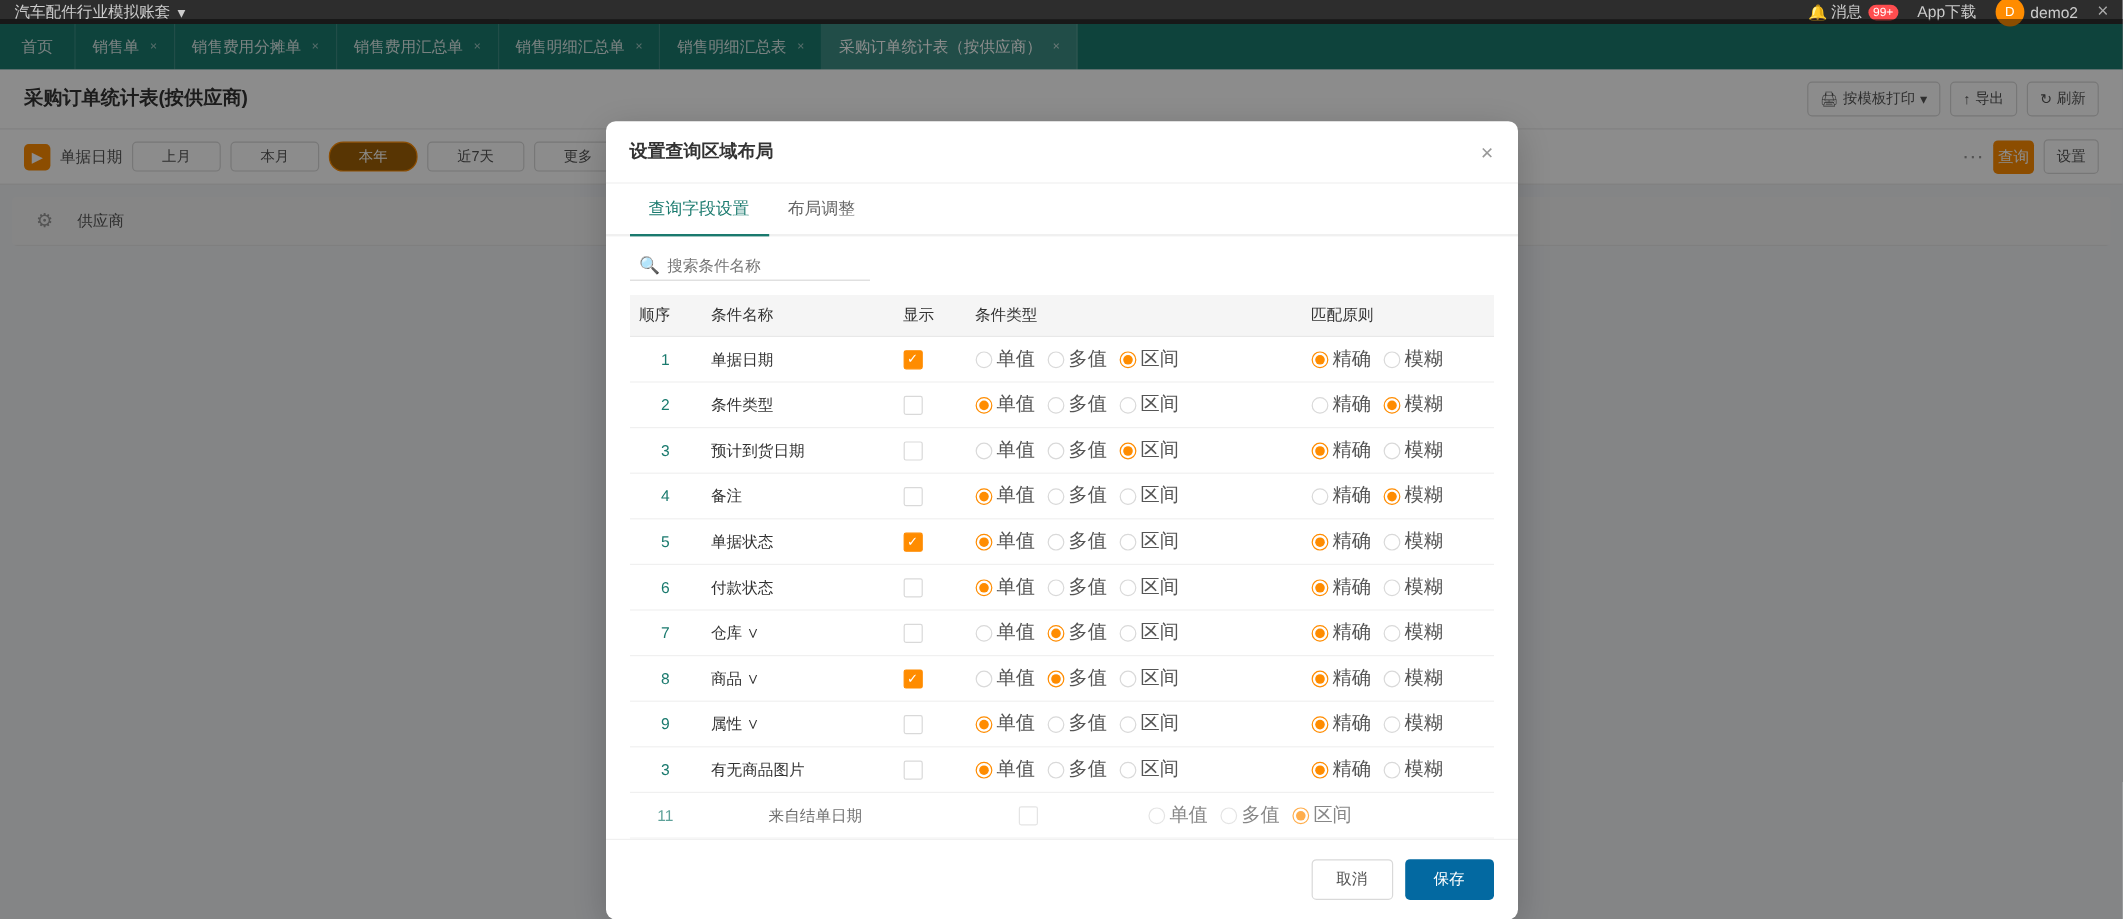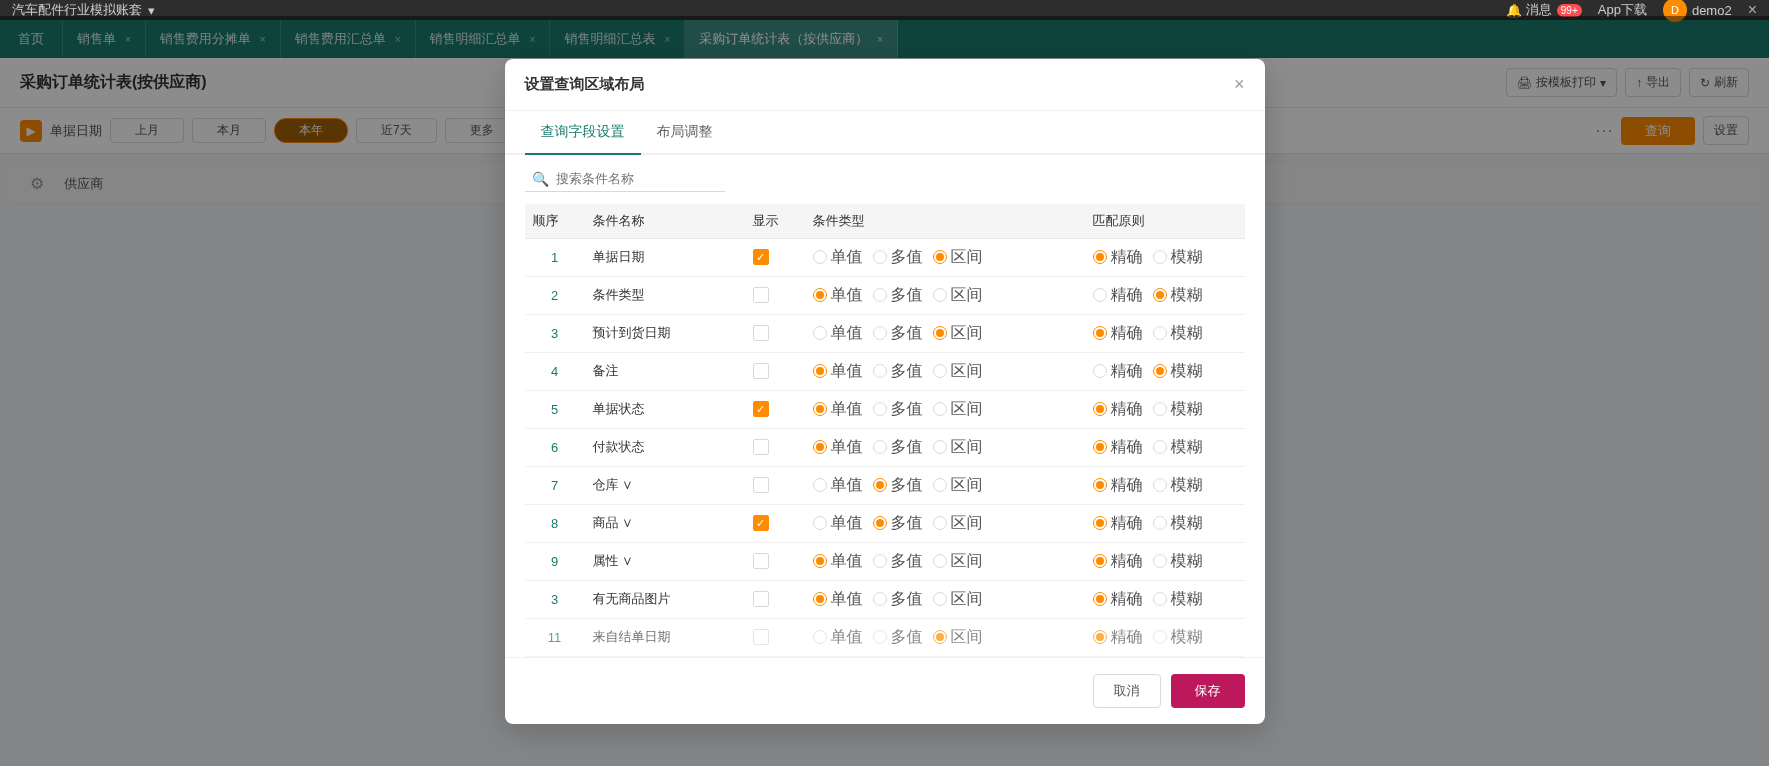--- a/index.html
+++ b/index.html
@@ -73,21 +73,21 @@
       border-bottom: 1px solid #e8e8e8;
       display: flex;
       align-items: center;
       gap: 8px;
     }
     .filter-toggle { background: #ff8c00; color: #fff; border: none; border-radius: 4px; width: 22px; height: 22px; cursor: pointer; font-size: 12px; display: flex; align-items: center; justify-content: center; }
     .filter-label { color: #555; font-size: 13px; }
     .date-btn { background: #fff; border: 1px solid #d9d9d9; border-radius: 4px; padding: 3px 24px; cursor: pointer; font-size: 12px; color: #555; }
     .date-btn.active { background: #a16207; color: #fff; border-color: #ff8c00; border-radius: 12px; }
     .date-range { color: #555; font-size: 12px; }
-    .btn-query { background: #ff8c00; color: #fff; border: none; border-radius: 4px; padding: 5px 24px; cursor: pointer; font-size: 13px; }
+    .btn-query { background: #ff8c00; color: #fff; border: none; border-radius: 4px; padding: 5px 4px; cursor: pointer; font-size: 13px; }
     .btn-settings { background: #fff; border: 1px solid #d9d9d9; border-radius: 4px; padding: 5px 10px; cursor: pointer; font-size: 12px; color: #555; }
 
     
     .table-area {
       background: #fff;
       margin: 10px;
       border-radius: 4px;
       overflow: hidden;
     }
     .table-header {
@@ -100,21 +100,21 @@
     }
     .table-col { color: #555; font-size: 13px; flex: 1; }
 
     
     .overlay {
       position: fixed;
       top: 0; left: 0; right: 0; bottom: 0;
       background: rgba(0,0,0,0.45);
       z-index: 100;
       display: flex;
-      align-items: center;
+      align-items: flex-end;
       justify-content: center;
       margin-top: 16px;
     }
 
     
     .dialog {
       background: #fff;
       border-radius: 8px;
       width: 760px;
       max-height: 680px;
@@ -259,21 +259,21 @@
     .btn-cancel {
       background: #fff;
       border: 1px solid #d9d9d9;
       border-radius: 4px;
       padding: 7px 20px;
       cursor: pointer;
       font-size: 13px;
       color: #555;
     }
     .btn-save {
-      background: #be185d;
+      background: #0369a1;
       border: none;
       border-radius: 4px;
       padding: 7px 24px;
       cursor: pointer;
       font-size: 13px;
       color: #fff;
     }
 
     .gear-icon { font-size: 16px; color: #999; }
   </style>
@@ -761,21 +761,21 @@
                 <span class="radio-label">精确</span>
               </label>
               <label class="radio-item">
                 <div class="radio-circle"></div>
                 <span class="radio-label">模糊</span>
               </label>
             </div>
           </div>
         </div>
 
-        <div class="ct-row" style="opacity:0.7;">
+        <div class="ct-row" style="opacity:0.7;gap:48px;">
           <div class="ct-cell order">11</div>
           <div class="ct-cell name">来自结单日期</div>
           <div class="ct-cell">
             <div class="custom-checkbox"></div>
           </div>
           <div class="ct-cell">
             <div class="radio-group">
               <label class="radio-item">
                 <div class="radio-circle"></div>
                 <span class="radio-label">单值</span>

